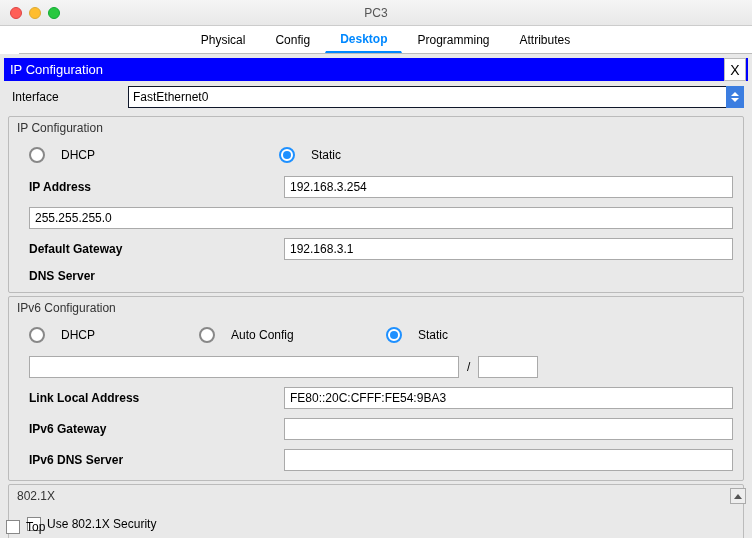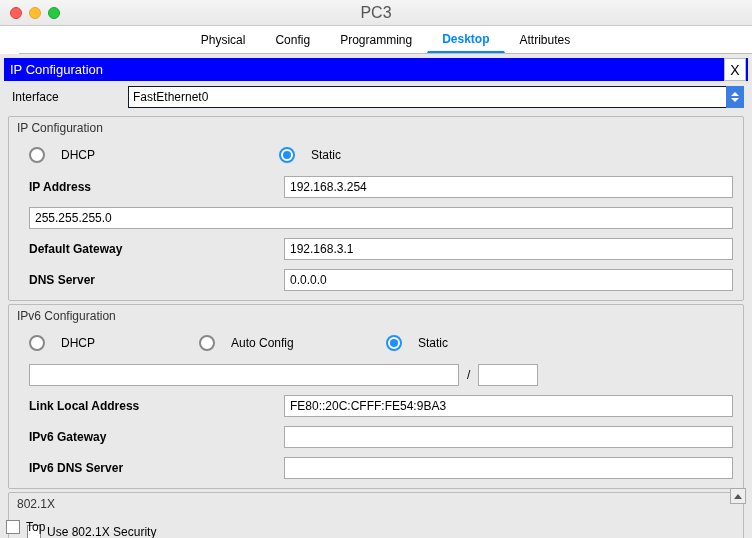--- a/index.html
+++ b/index.html
@@ -1,21 +1,21 @@
 <!DOCTYPE html>
 <html><head>
 <meta charset="utf-8">
 <style>
 * { box-sizing: border-box; margin: 0; padding: 0; font-family: Arial, Helvetica, sans-serif; }
 body { background: #fff; font-size: 12px; color: #000; width: 752px; height: 538px; overflow: hidden; }
 .titlebar { height: 26px; background: linear-gradient(#f5f5f5,#e8e8e8); border-bottom: 1px solid #ccc; display:flex; align-items:center; position:relative; }
 .traffic { display:flex; gap:7px; padding-left:10px; }
 .dot { width:12px; height:12px; border-radius:50%; }
 .dot.red{background:#ff5f57;border:1px solid #d44;} .dot.yellow{background:#ffbd2e;border:1px solid #da3;} .dot.green{background:#28c840;border:1px solid #1a3;}
-.titlebar .title { position:absolute; left:50%; transform:translateX(-50%); font-size:16px; color:#555;}
+.titlebar .title { position:absolute; left:50%; transform:translateX(-50%); font-size:12px; color:#555;}
 .tabbar { height:28px; display:flex; justify-content:center; align-items:flex-end; background:#fff; border-bottom:1px solid #bbb;margin-left:19px; }
 .tab { padding:6px 14px 5px; font-size:12px; color:#000; border:1px solid transparent; cursor:pointer;}
 .tab.active { color:#08f; border-bottom:2px solid #08f; font-weight:bold;}
 .tab.active span{color:#0088ff;}
 .content { background:#e9e9e9; padding:0; height:484px; overflow:hidden; position:relative;}
 .header-blue { background:#0000ff; color:#fff; font-size:13px; padding:4px 6px; position:relative; display:flex; align-items:center; }
 .header-blue .close { position:absolute; right:2px; top:0; bottom:0; width:22px; background:#fff; color:#000; display:flex; align-items:center; justify-content:center; font-size:14px; border:1px solid #bbb; cursor:pointer;}
 .row { display:flex; align-items:center; padding:3px 4px; }
 .iface-row{padding:5px 4px 5px 4px;}
 .iface-label{width:120px; padding-left:4px; font-size:12px;}
@@ -53,22 +53,22 @@
     <div class="dot red"></div>
     <div class="dot yellow"></div>
     <div class="dot green"></div>
   </div>
   <div class="title">PC3</div>
 </div>
 
 <div class="tabbar">
   <div class="tab">Physical</div>
   <div class="tab">Config</div>
+  <div class="tab active"><span>Desktop</span></div>
   <div class="tab">Programming</div>
-  <div class="tab active"><span>Desktop</span></div>
   <div class="tab">Attributes</div>
 </div>
 
 <div class="content">
   <div class="panel">
     <div class="header-blue">
       <span>IP Configuration</span>
       <div class="close">X</div>
     </div>
 
@@ -100,21 +100,20 @@
       </div>
       <div class="field-row">
         <input class="txt" value="255.255.255.0" style="">
       </div>
       <div class="field-row">
         <div class="lbl">Default Gateway</div>
         <input class="txt" value="192.168.3.1" style="">
       </div>
       <div class="field-row">
         <div class="lbl">DNS Server</div>
-        <input class="txt" value="0.0.0.0" style="">
       </div>
     </div>
 
     <div class="group">
       <div class="group-title">IPv6 Configuration</div>
       <div class="radio-row">
         <div class="radio-item" style="width:170px;">
           <span class="radio"></span>
           <span>DHCP</span>
         </div>

